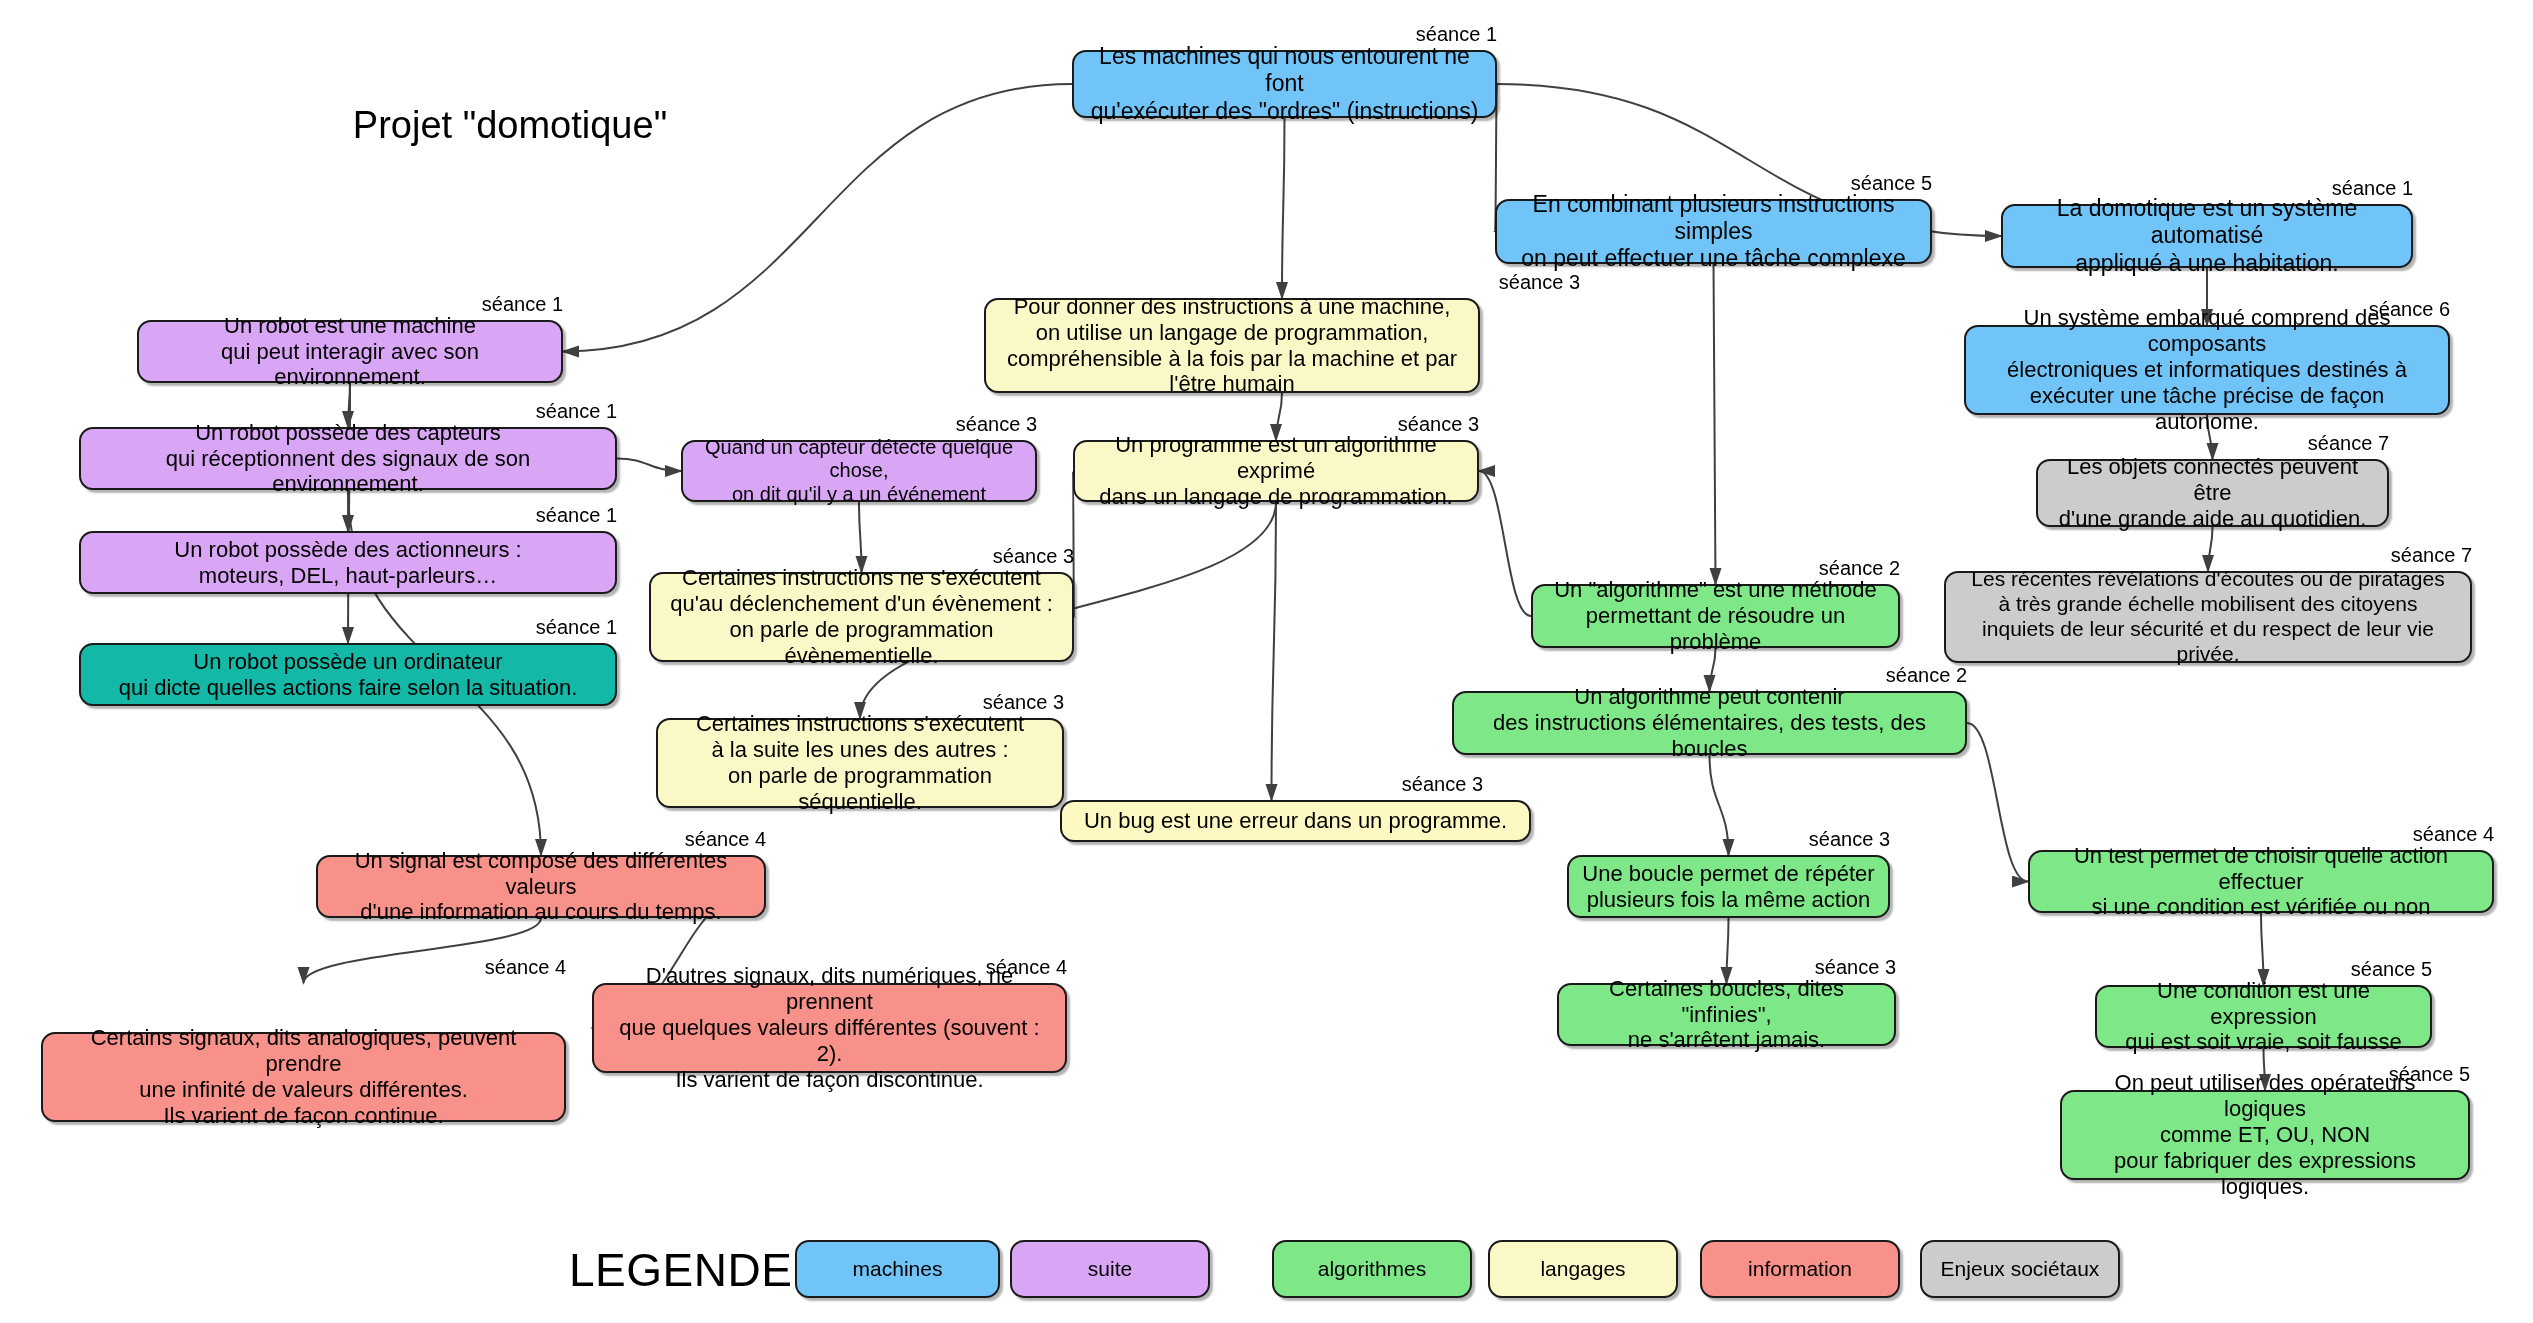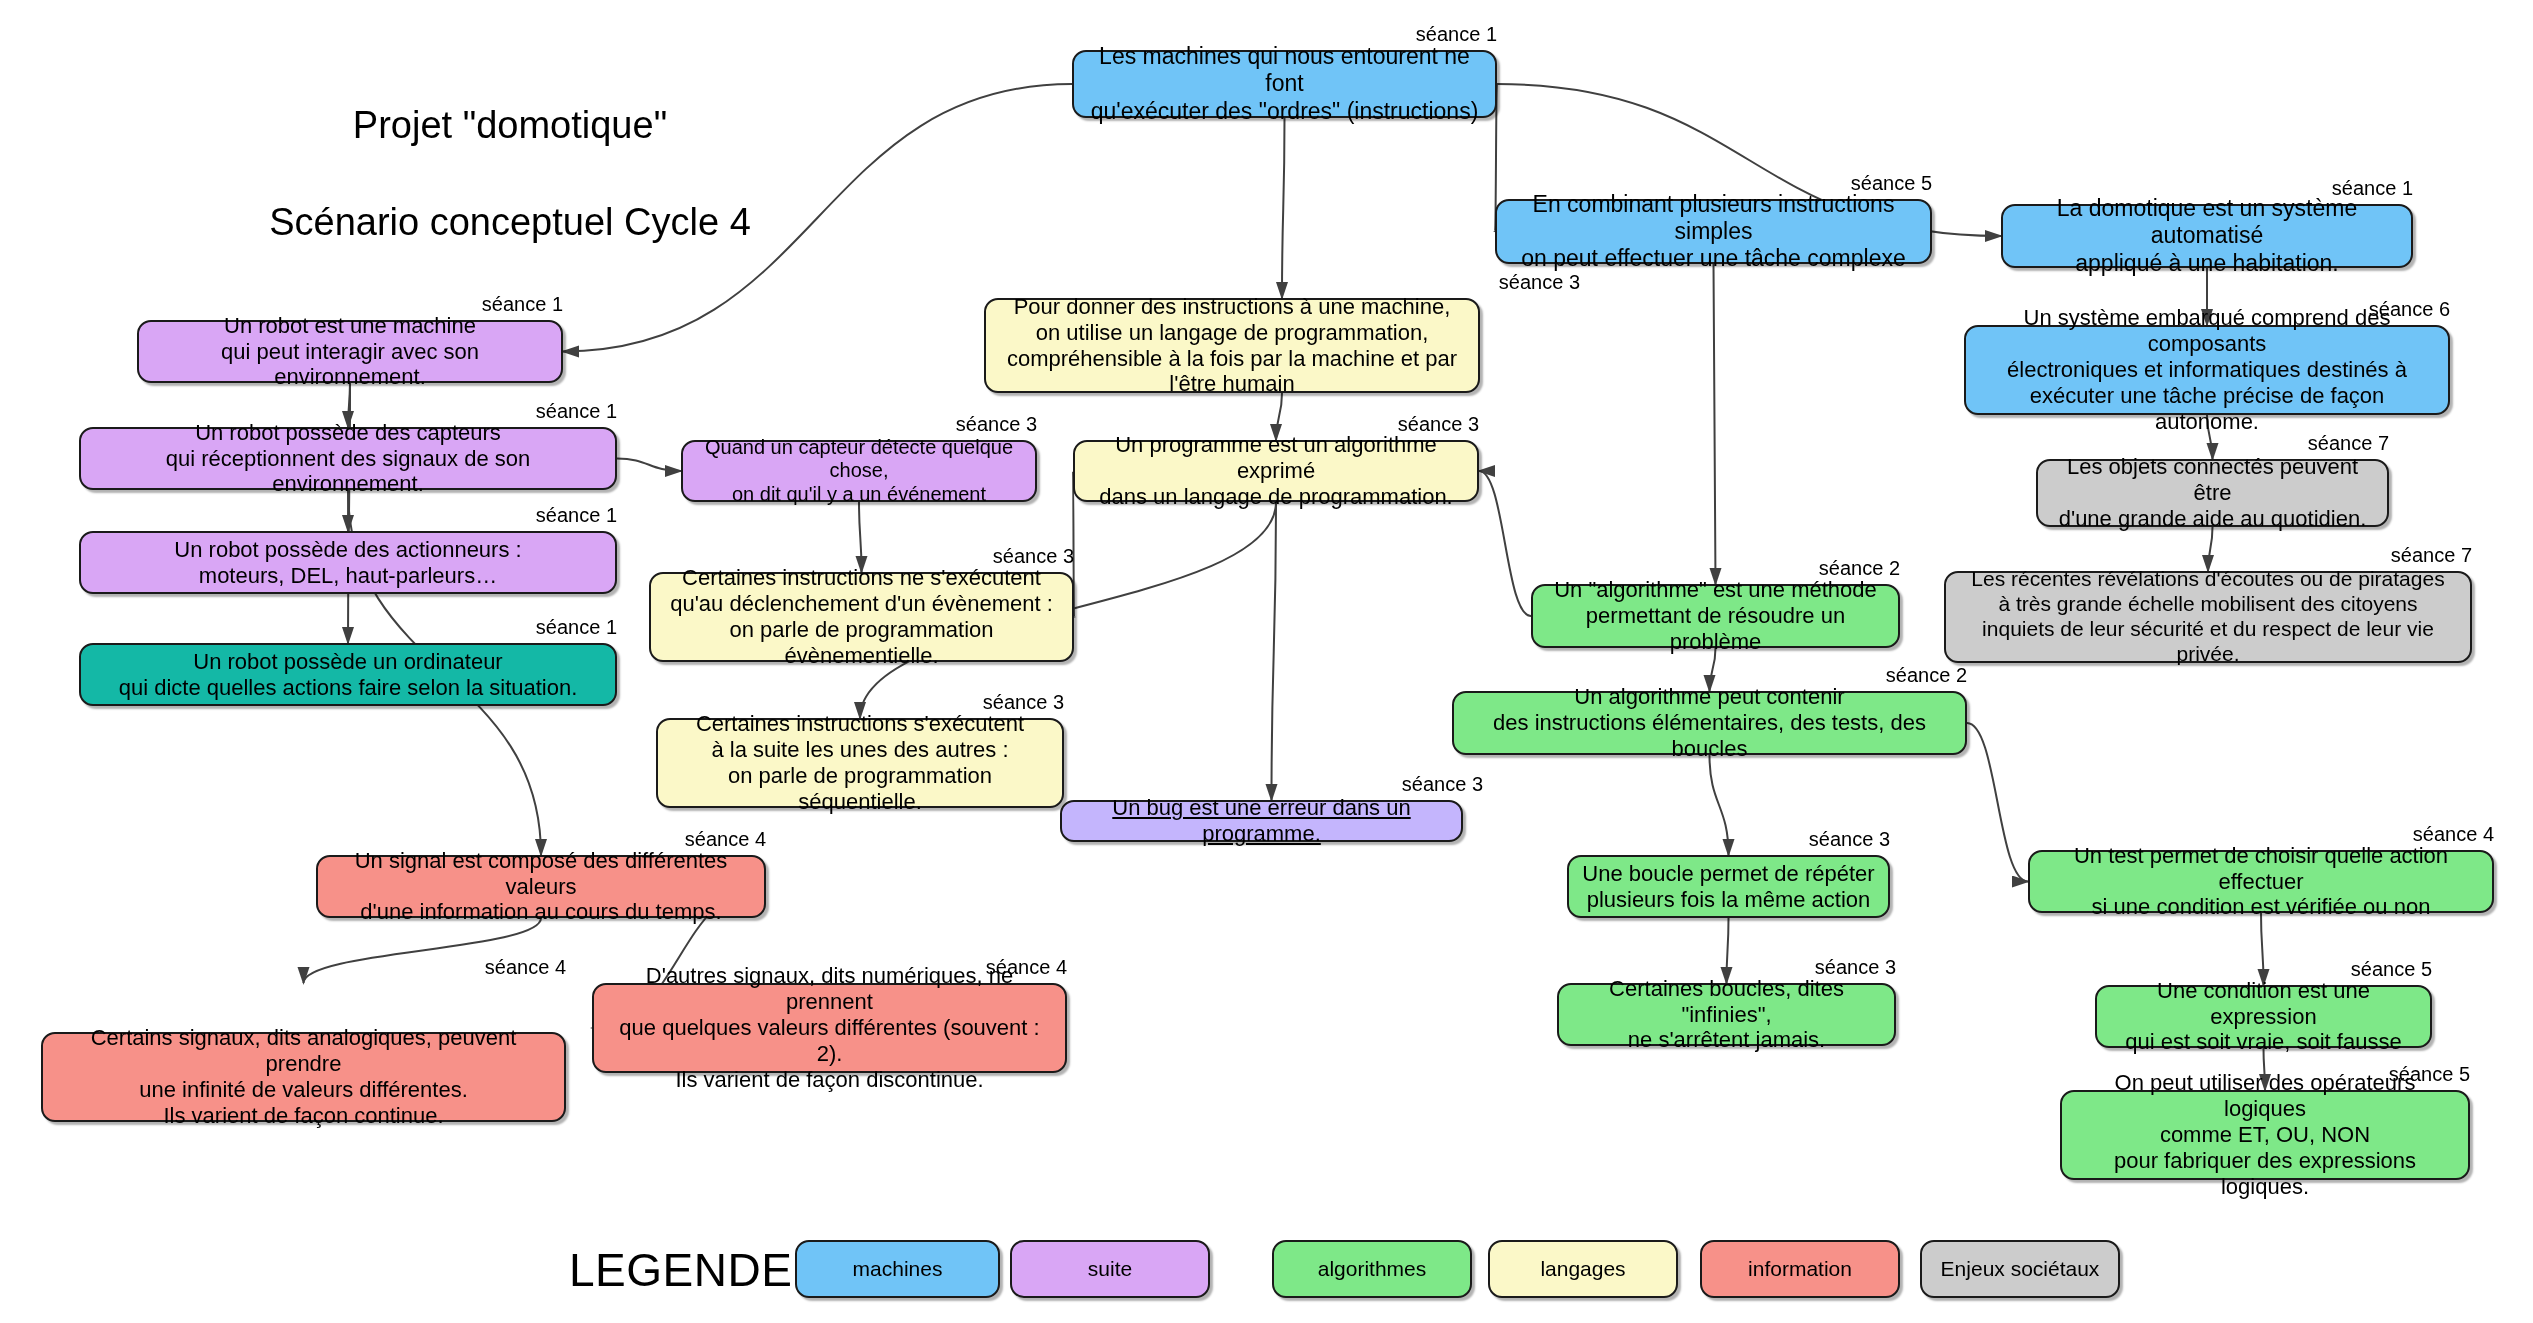--- a/index.html
+++ b/index.html
@@ -110,21 +110,20 @@
         <path d="M1728.5,918 C1728.5,950.5 1726.5,950.5 1726.5,983" marker-end="url(#arrow)"></path>
         <path d="M2261,913 C2261,949 2263.5,949 2263.5,985" marker-end="url(#arrow)"></path>
         <path d="M2263.5,1048 C2263.5,1069 2265,1069 2265,1090" marker-end="url(#arrow)"></path>
         <path d="M541,918 C541,950.5 303.5,950.5 303.5,983" marker-end="url(#arrow)"></path>
         <path d="M766,886.5 C679,886.5 679,1028 592,1028" marker-end="url(#arrow)"></path>
       </g>
   </svg>
 
   <div class="title" style="left:200px; top:52px; width:620px;">
     <div>Projet "domotique"</div>
-    <div>Scénario conceptuel Cycle 4</div>
   </div>
 
   <div id="nodes-layer">
       <div class="node" style="left: 1072px; top: 50px; width: 425px; height: 68px; font-size: 23px; background: rgb(112, 196, 247);">Les machines qui nous entourent ne font
 qu'exécuter des "ordres" (instructions)</div>
       <div class="seance" style="left: 1401px; top: 23px; width: 96px;">séance 1</div>
       <div class="node" style="left: 1495px; top: 199px; width: 437px; height: 65px; font-size: 23px; background: rgb(112, 196, 247);">En combinant plusieurs instructions simples
 on peut effectuer une tâche complexe</div>
       <div class="seance" style="left: 1836px; top: 172px; width: 96px;">séance 5</div>
       <div class="node" style="left: 2001px; top: 204px; width: 412px; height: 64px; font-size: 23px; background: rgb(112, 196, 247);">La domotique est un système automatisé
@@ -164,21 +163,21 @@
 dans un langage de programmation.</div>
       <div class="seance" style="left: 1383px; top: 413px; width: 96px;">séance 3</div>
       <div class="node" style="left: 649px; top: 572px; width: 425px; height: 90px; font-size: 22px; background: rgb(251, 248, 200);">Certaines instructions ne s'exécutent
 qu'au déclenchement d'un évènement :
 on parle de programmation évènementielle.</div>
       <div class="seance" style="left: 978px; top: 545px; width: 96px;">séance 3</div>
       <div class="node" style="left: 656px; top: 718px; width: 408px; height: 90px; font-size: 22px; background: rgb(251, 248, 200);">Certaines instructions s'exécutent
 à la suite les unes des autres :
 on parle de programmation séquentielle.</div>
       <div class="seance" style="left: 968px; top: 691px; width: 96px;">séance 3</div>
-      <div class="node" style="left: 1060px; top: 800px; width: 403px; height: 42px; font-size: 22px; background: #c4b5fd; text-decoration: underline;">Un bug est une erreur dans un programme.</div>
+      <div class="node" style="left: 1060px; top: 800px; width: 471px; height: 42px; font-size: 22px; background: #fef9c3;">Un bug est une erreur dans un programme.</div>
       <div class="seance" style="left: 1387px; top: 773px; width: 96px;">séance 3</div>
       <div class="node" style="left: 1531px; top: 584px; width: 369px; height: 64px; font-size: 22px; background: rgb(126, 232, 136);">Un "algorithme" est une méthode
 permettant de résoudre un problème</div>
       <div class="seance" style="left: 1804px; top: 557px; width: 96px;">séance 2</div>
       <div class="node" style="left: 1452px; top: 691px; width: 515px; height: 64px; font-size: 22px; background: rgb(126, 232, 136);">Un algorithme peut contenir
 des instructions élémentaires, des tests, des boucles</div>
       <div class="seance" style="left: 1871px; top: 664px; width: 96px;">séance 2</div>
       <div class="node" style="left: 1567px; top: 855px; width: 323px; height: 63px; font-size: 22px; background: rgb(126, 232, 136);">Une boucle permet de répéter
 plusieurs fois la même action</div>
       <div class="seance" style="left: 1794px; top: 828px; width: 96px;">séance 3</div>

